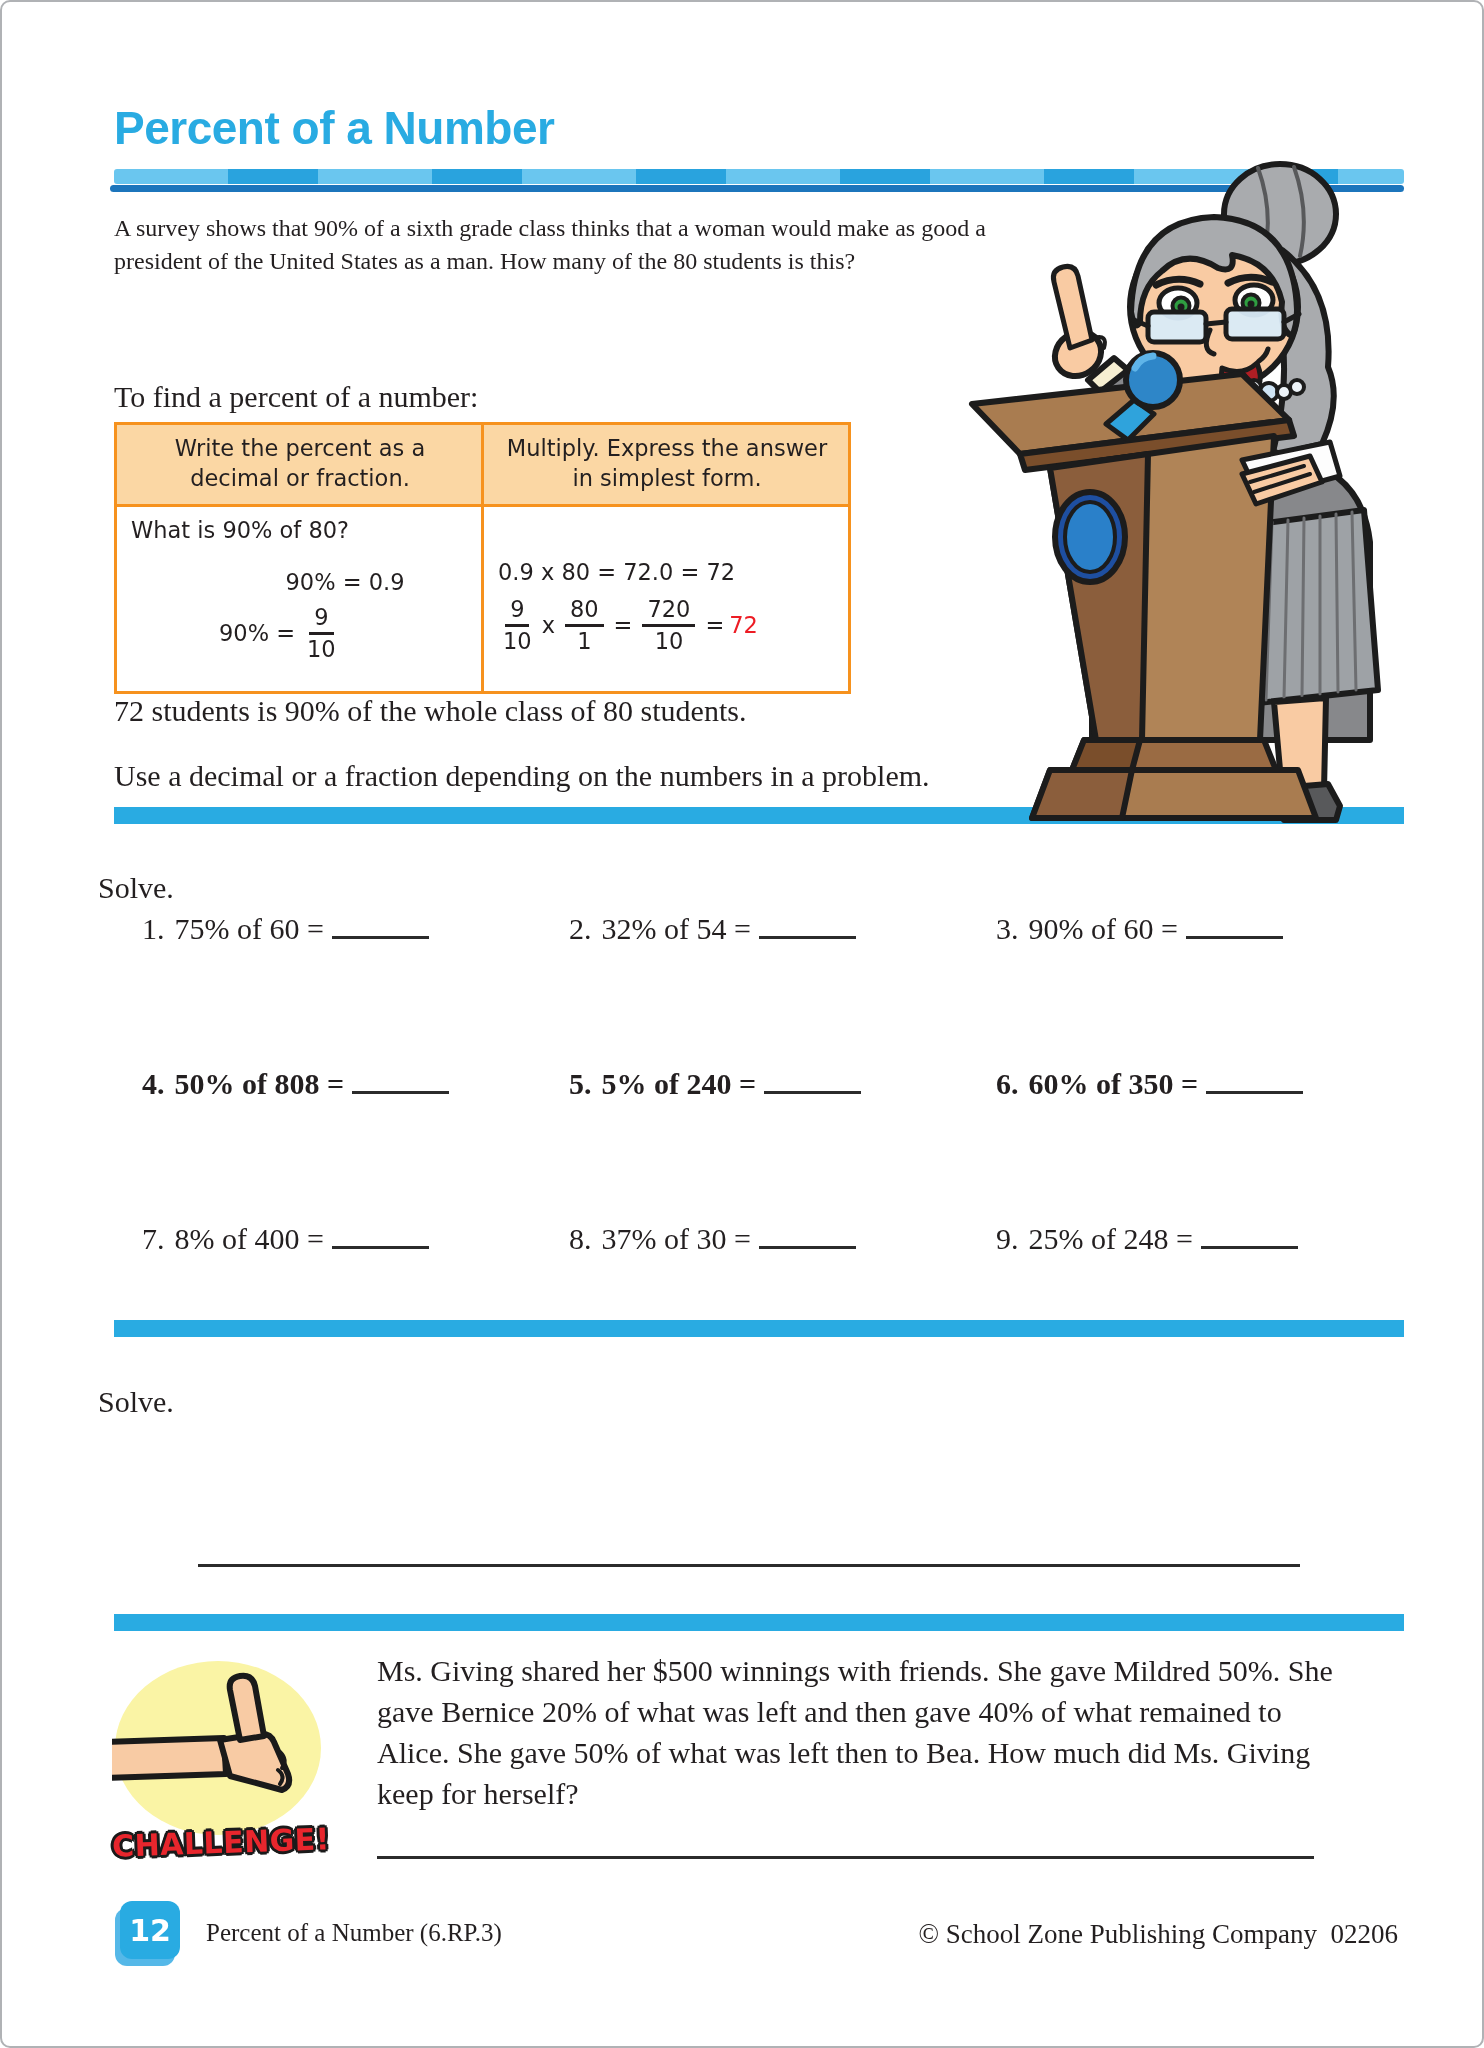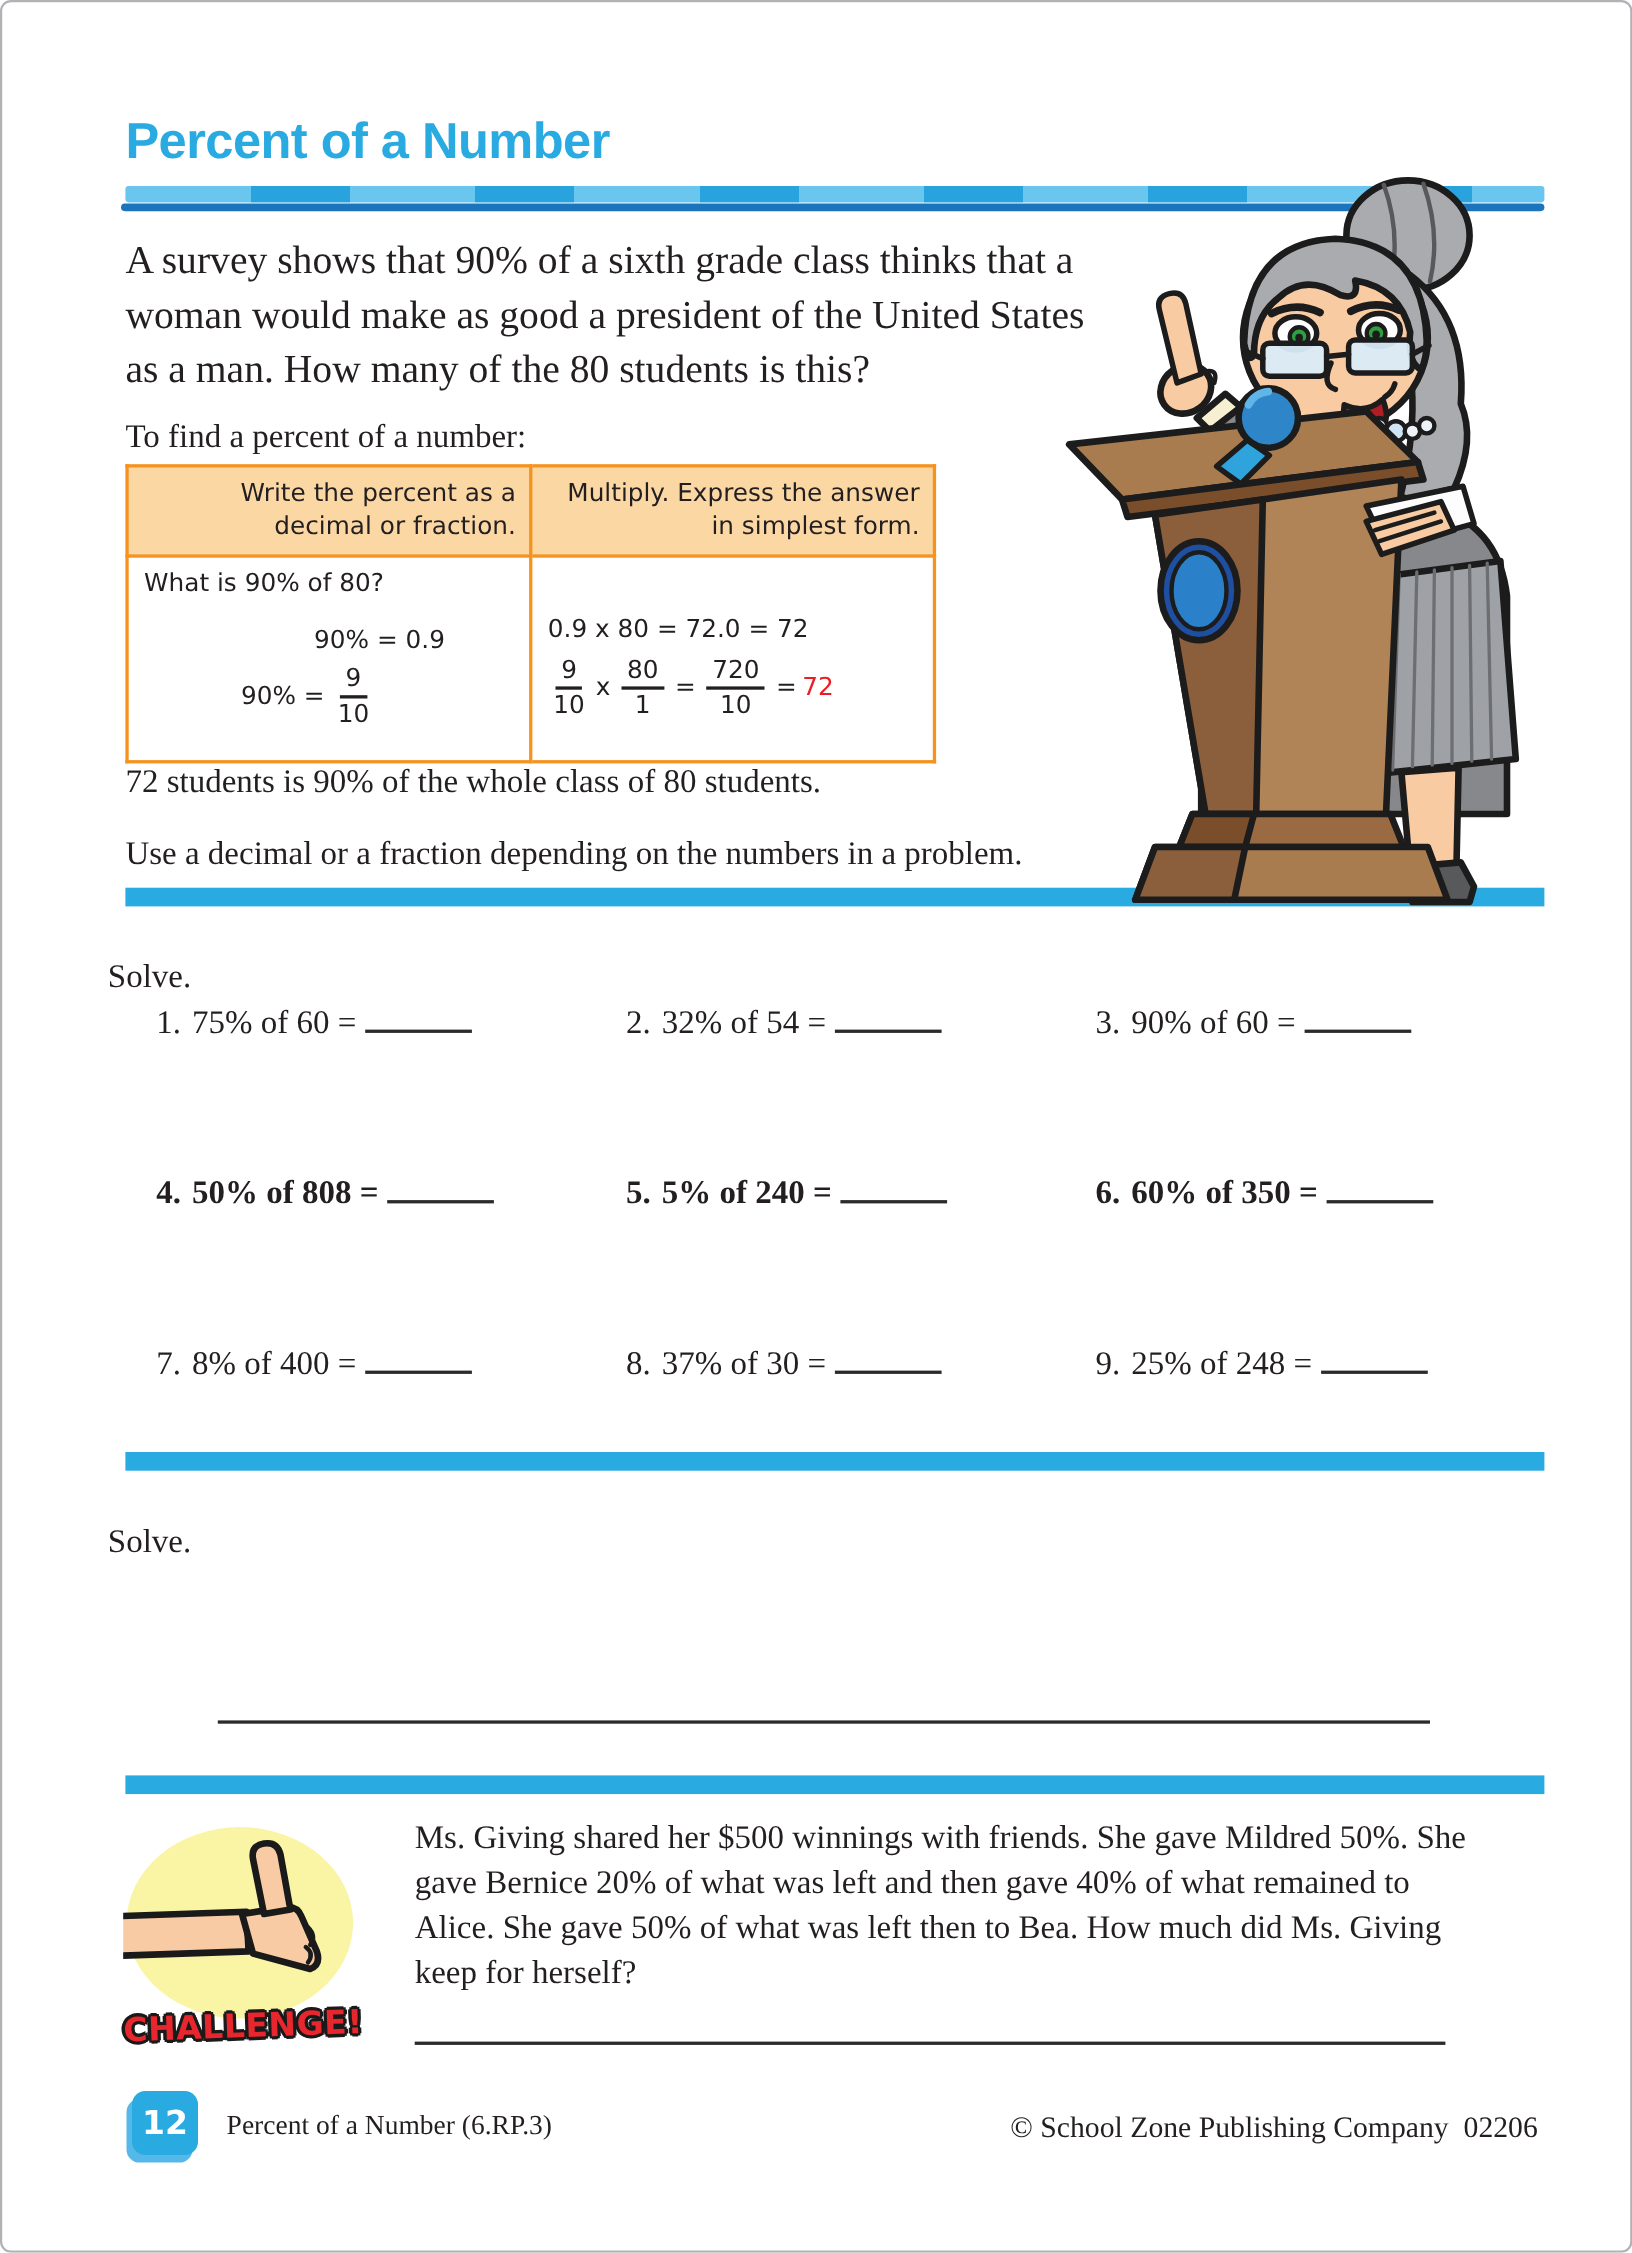--- a/index.html
+++ b/index.html
@@ -15,31 +15,31 @@
     left:112px; top:99px; font-family:"Liberation Sans", sans-serif;
     font-weight:bold; font-size:46px; letter-spacing:-0.5px; color:#29abe2;
   }
   .segbar {
     left:112px; top:167px; width:1290px; height:15px; border-radius:3px;
     background:repeating-linear-gradient(90deg,#6ac6ef 0 114px,#29a3de 114px 204px);
     z-index:2;
   }
   .segunder { left:108px; top:183px; width:1294px; height:7px; background:#1c75bc; border-radius:4px; z-index:1; }
 
-  .intro { left:112px; top:210px; width:880px; font-size:36px; line-height:1.38; }
+  .intro { left:112px; top:210px; width:880px; font-size:24px; line-height:1.38; }
   .method { left:112px; top:378px; font-size:30px; }
 
   
   .extable {
     left:112px; top:420px; width:737px; border-collapse:collapse;
     font-family:"DejaVu Sans", sans-serif; font-size:22.5px; color:#231f20;
   }
   .extable th, .extable td { border:3px solid #f6921e; }
   .extable th {
-    background:#fbd7a4; font-weight:normal; text-align:right;
+    background:#fbd7a4; font-weight:normal; text-align:center;
     padding:8px 12px 10px 14px; line-height:1.35; width:50%;
   }
   .extable td { height:168px; vertical-align:top; padding:8px 10px 8px 14px; }
   .exq { margin-top:2px; }
   .step1 { margin:26px 0 0 88px;text-align:center; }
   .step2 { margin:10px 0 0 88px; display:flex; align-items:center; }
   .mstep1 { margin-top:44px; }
   .mstep2 { margin-top:12px; display:flex; align-items:center; }
   .frac { display:inline-flex; flex-direction:column; align-items:center; line-height:1.12; margin:0 5px; text-align:center; }
   .frac .top { border-bottom:3px solid #231f20; padding:0 5px 2px; }

